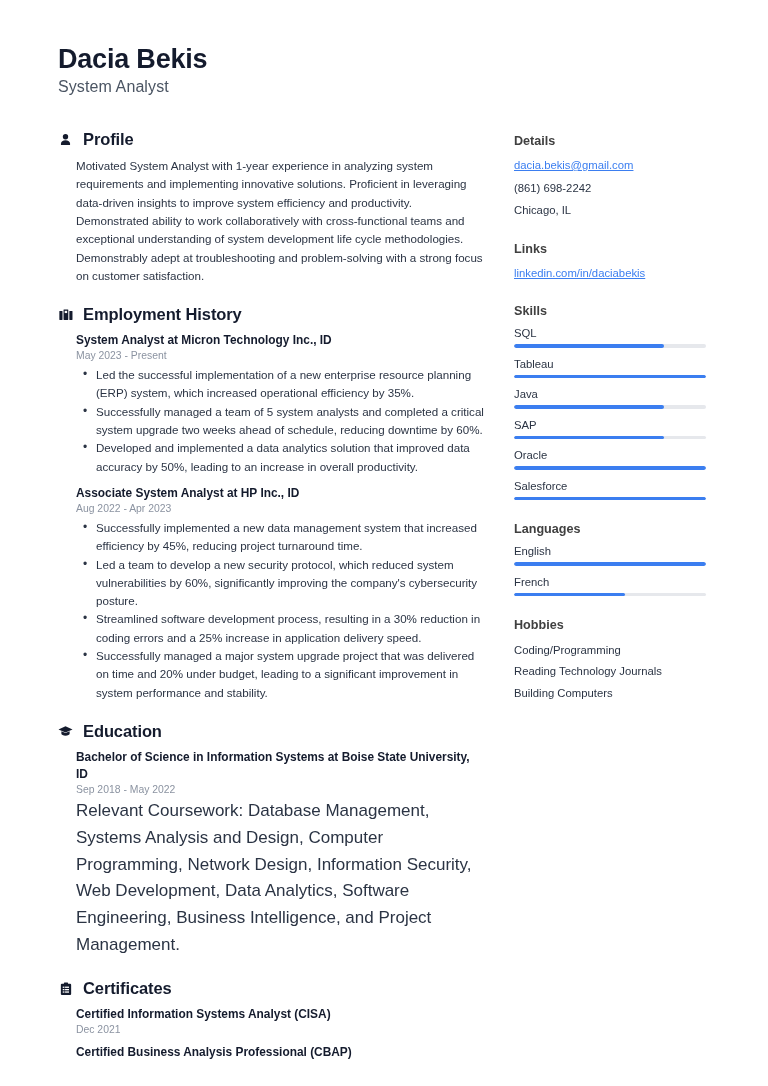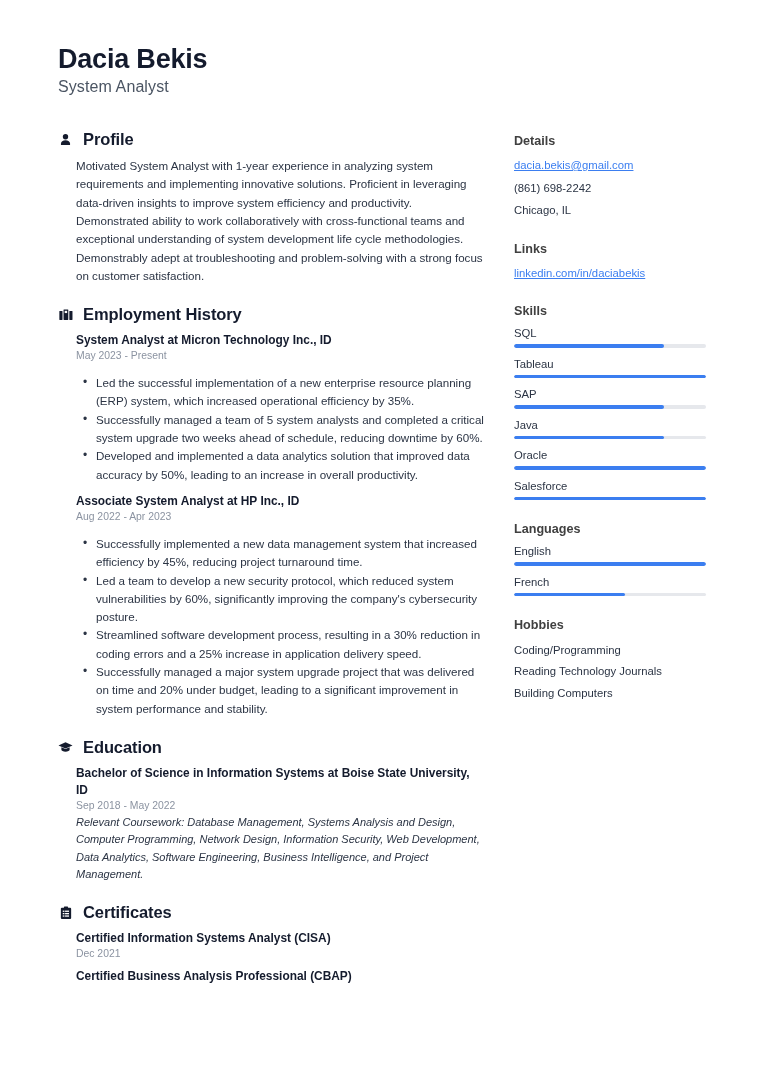--- a/index.html
+++ b/index.html
@@ -78,29 +78,28 @@
     color:#141b2d;
     line-height:1.42;
   }
   .entry-date {
     font-size:10.4px;
     color:#8b93a1;
     margin-top:1px;
     margin-bottom:3px;
   }
   .entry-desc {
-    font-size:11px;
+    font-size:17px;
     line-height:1.58;
     color:#2b3444;
     margin-top:2px;
-    font-style:italic;
   }
   ul.bullets {
     list-style:none;
-    margin:13px 0 0 0;
+    margin:5px 0 0 0;
     padding:0;
   }
   ul.bullets li {
     position:relative;
     padding-left:20px;
     font-size:11.6px;
     line-height:1.58;
     color:#2b3444;
     margin-bottom:0px;
   }
@@ -299,27 +298,27 @@
               <div class="bar-fill" style="width: 78%;"></div>
             </div>
         </div>
         <div class="bar-item">
           <div class="bar-label">Tableau</div>
           <div class="bar-track">
               <div class="bar-fill" style="width: 100%;"></div>
             </div>
         </div>
         <div class="bar-item">
+          <div class="bar-label">Java</div>
+          <div class="bar-track">
+              <div class="bar-fill" style="width: 78%;"></div>
+            </div>
+        </div>
+        <div class="bar-item">
           <div class="bar-label">SAP</div>
-          <div class="bar-track">
-              <div class="bar-fill" style="width: 78%;"></div>
-            </div>
-        </div>
-        <div class="bar-item">
-          <div class="bar-label">Java</div>
           <div class="bar-track">
               <div class="bar-fill" style="width: 78%;"></div>
             </div>
         </div>
         <div class="bar-item">
           <div class="bar-label">Oracle</div>
           <div class="bar-track">
               <div class="bar-fill" style="width: 100%;"></div>
             </div>
         </div>

